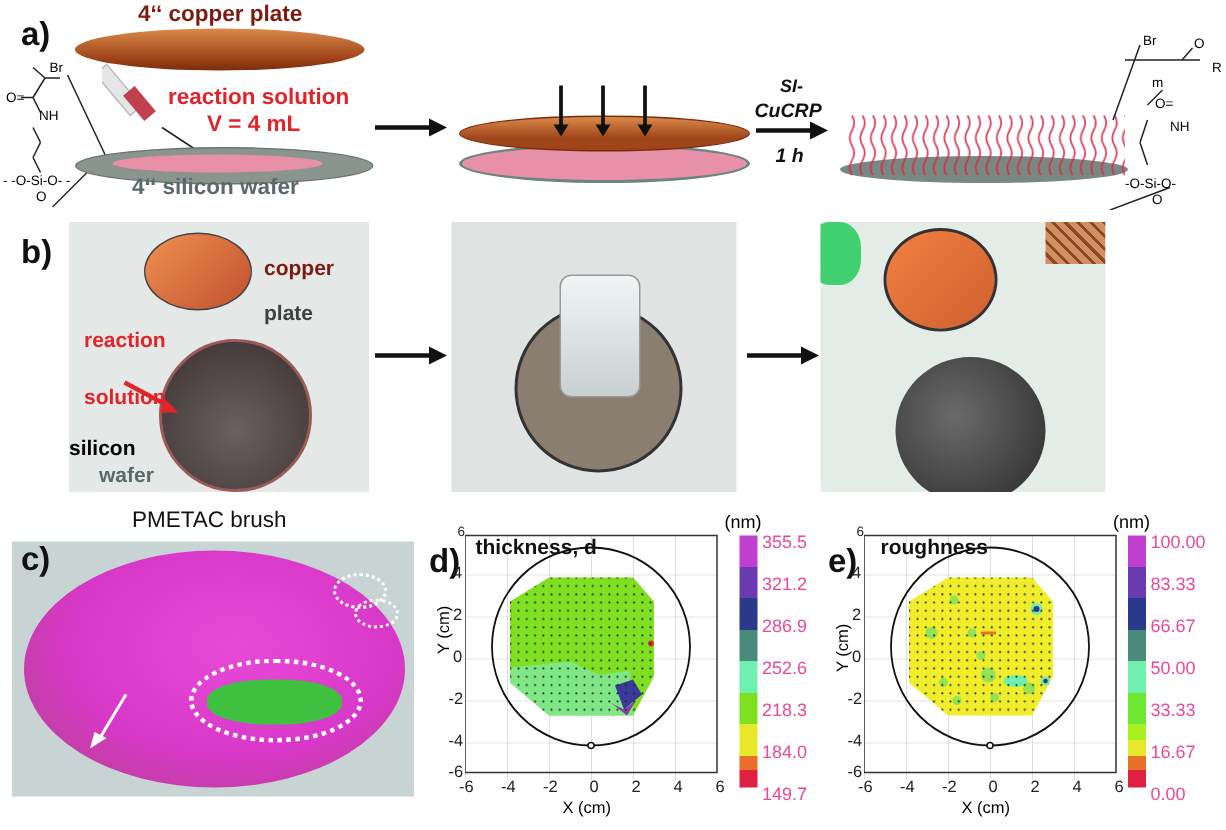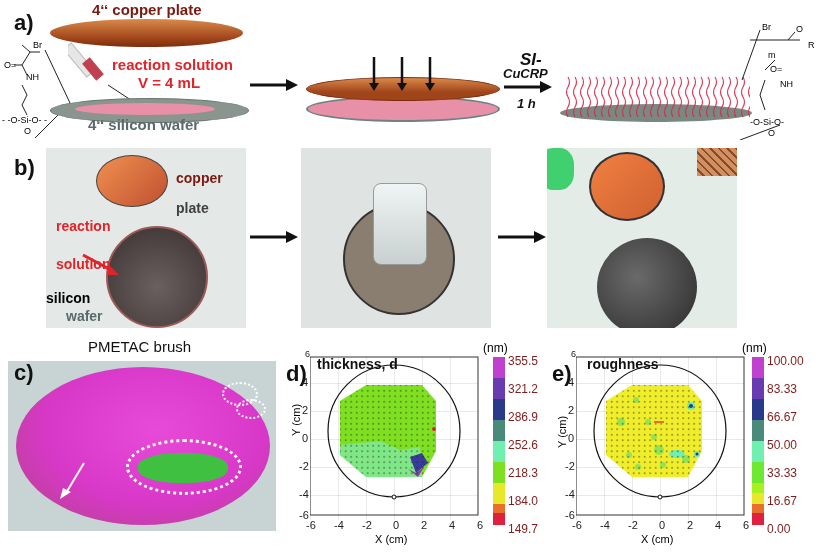--- a/index.html
+++ b/index.html
@@ -1,21 +1,21 @@
 <!DOCTYPE html>
 <html><head>
 <meta charset="utf-8">
 <style>
   html,body{margin:0;padding:0;background:#fff;}
   body{width:817px;height:553px;position:relative;overflow:hidden;font-family:"Liberation Sans",sans-serif;}
   .abs{position:absolute;}
   .plabel{font-weight:bold;font-size:22px;color:#111;}
   .bold{font-weight:bold;}
   .photo{position:absolute;overflow:hidden;}
-  .cb-lbl{font-size:12px;color:#7f1d1d;position:absolute;left:0;}
+  .cb-lbl{font-size:12px;color:#ec4899;position:absolute;left:0;}
   .tick{font-size:11px;color:#222;position:absolute;}
 </style>
 </head>
 <body>
 
 <div>
   <div class="abs plabel" style="left:14px;top:10px;">a)</div>
 
   <svg class="abs" style="left:0;top:30px;" width="90" height="110">
     <g stroke="#222" stroke-width="1" fill="none">
@@ -65,21 +65,21 @@
         <line x1="34" y1="2" x2="34" y2="30"></line>
         <line x1="62" y1="2" x2="62" y2="30"></line>
       </g>
     <g fill="#111">
         <polygon points="1,28 11,28 6,36"></polygon>
         <polygon points="29,28 39,28 34,36"></polygon>
         <polygon points="57,28 67,28 62,36"></polygon>
       </g>
   </svg>
 
-  <div class="abs bold" style="left:520px;top:50px;font-size:17px;font-style:italic;color:#111;">SI-</div>
+  <div class="abs bold" style="left:520px;top:50px;font-size:12px;font-style:italic;color:#111;">SI-</div>
   <div class="abs bold" style="left:503px;top:66px;font-size:13px;font-style:italic;color:#111;">CuCRP</div>
   <svg class="abs" style="left:504px;top:80px;" width="48" height="14">
     <line x1="0" y1="7" x2="38" y2="7" stroke="#111" stroke-width="3"></line>
       <polygon points="36,1 48,7 36,13" fill="#111"></polygon>
   </svg>
   <div class="abs bold" style="left:517px;top:96px;font-size:13px;font-style:italic;color:#111;">1 h</div>
 
   <div class="abs" style="left:560px;top:104px;width:192px;height:18px;border-radius:50%;background:#7a8882;"></div>
   <svg class="abs" style="left:565px;top:72px;" width="185" height="45">
     <defs>

